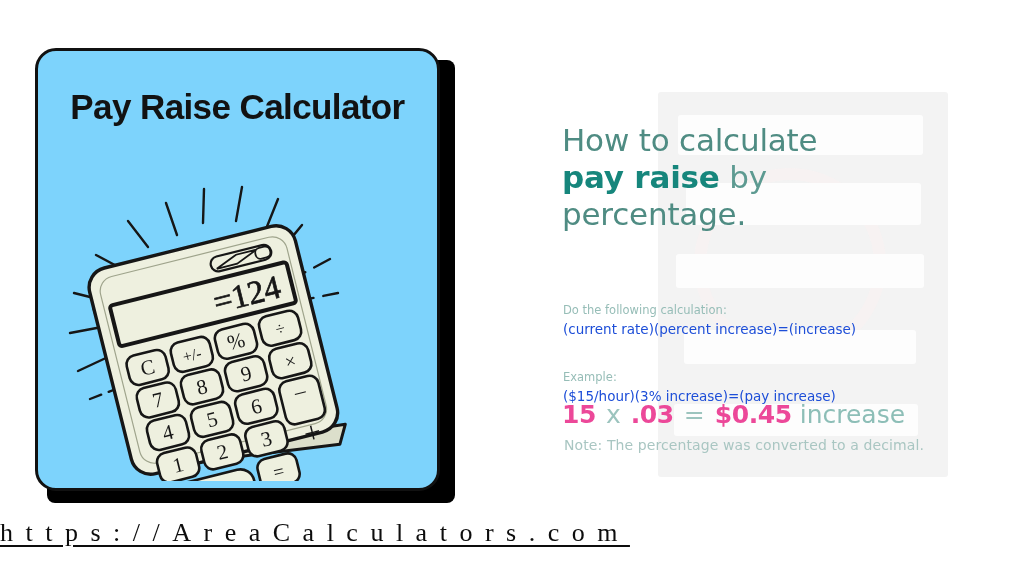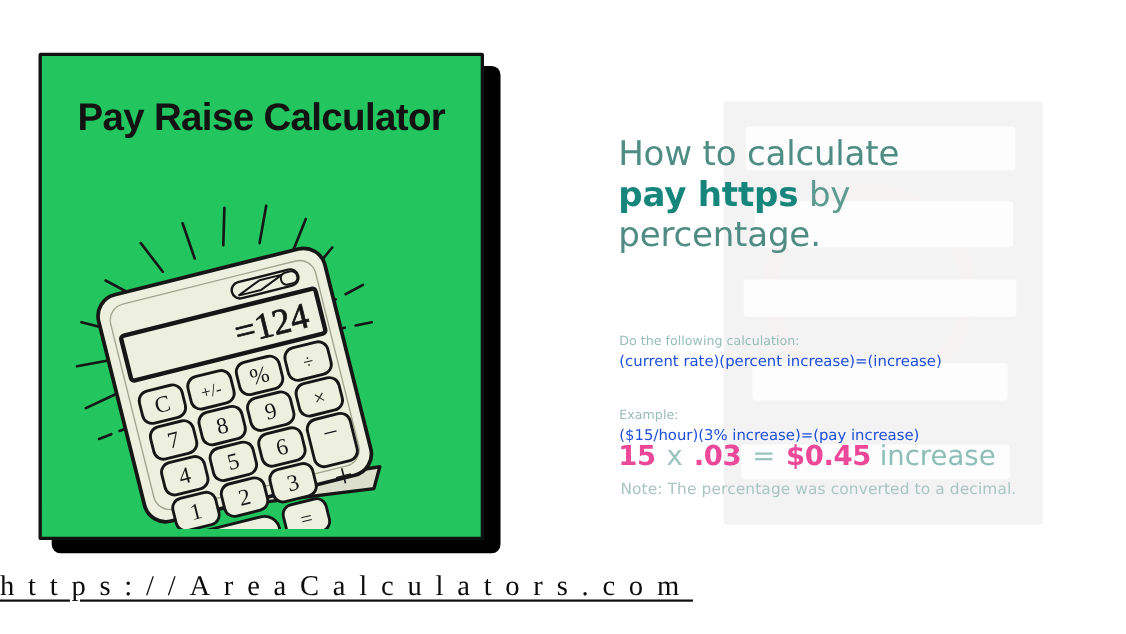--- a/index.html
+++ b/index.html
@@ -26,23 +26,23 @@
     height: 443px;
     background: #000000;
     border-radius: 8px;
   }
   #hero-card {
     position: absolute;
     left: 35px;
     top: 48px;
     width: 405px;
     height: 443px;
-    background: #22c55e;
+    background: #7dd3fc;
     border: 3px solid #111111;
-    border-radius: 2px;
+    border-radius: 21px;
     box-sizing: border-box;
     overflow: hidden;
   }
   #hero-title {
     position: absolute;
     left: 0;
     top: 36px;
     width: 100%;
     text-align: center;
     font-size: 35px;
@@ -293,21 +293,21 @@
   <div class="ghost-bar" id="ghost-bar-1"></div>
   <div class="ghost-bar" id="ghost-bar-2"></div>
   <div class="ghost-bar" id="ghost-bar-3"></div>
   <div class="ghost-bar" id="ghost-bar-4"></div>
   <div class="ghost-bar" id="ghost-bar-5"></div>
 
   <div id="info-content">
 
     <div id="headline">
       <span>How to calculate</span><br>
-      <span class="accent">pay https</span><span class="soft">&nbsp;</span><span class="soft">by</span><br>
+      <span class="accent">pay raise</span><span class="soft">&nbsp;</span><span class="soft">by</span><br>
       <span>percentage.</span>
     </div>
 
     <div class="formula-block" id="formula-block-1">
       <div class="formula-lead">Do the following calculation:</div>
       <div class="formula-expr">(current rate)(percent increase)=(increase)</div>
     </div>
 
     <div class="formula-block" id="formula-block-2">
       <div class="formula-lead">Example:</div>

